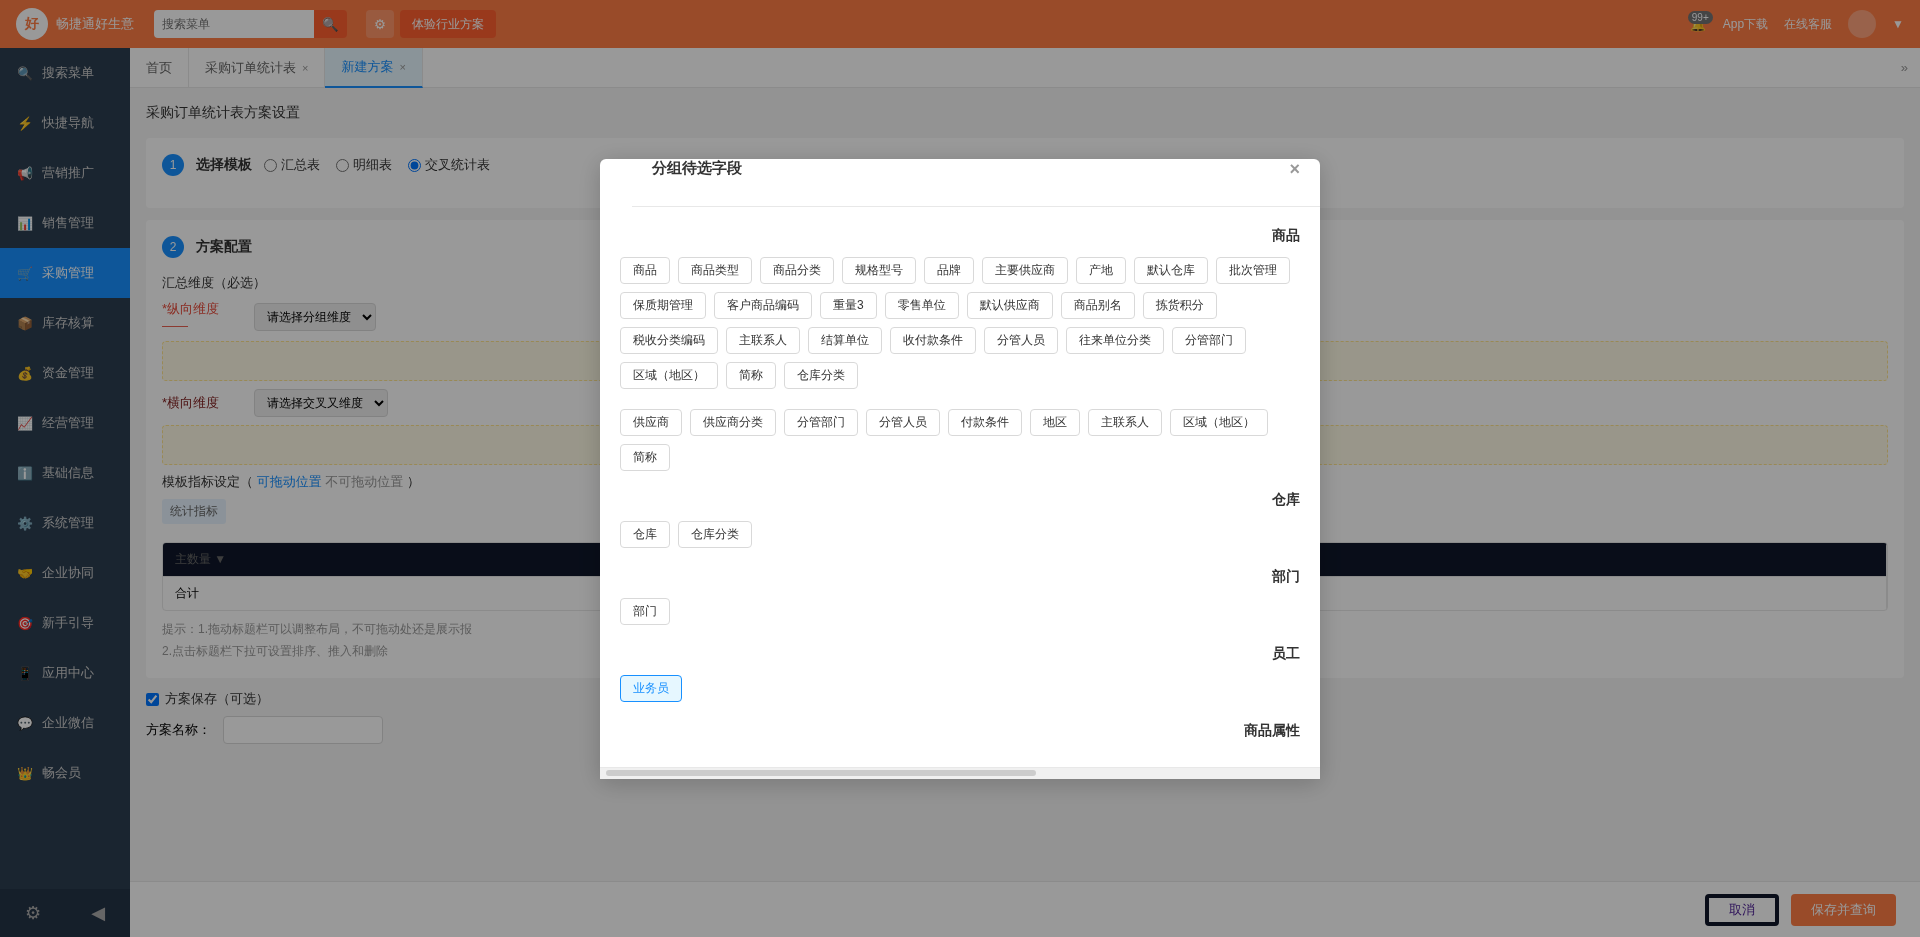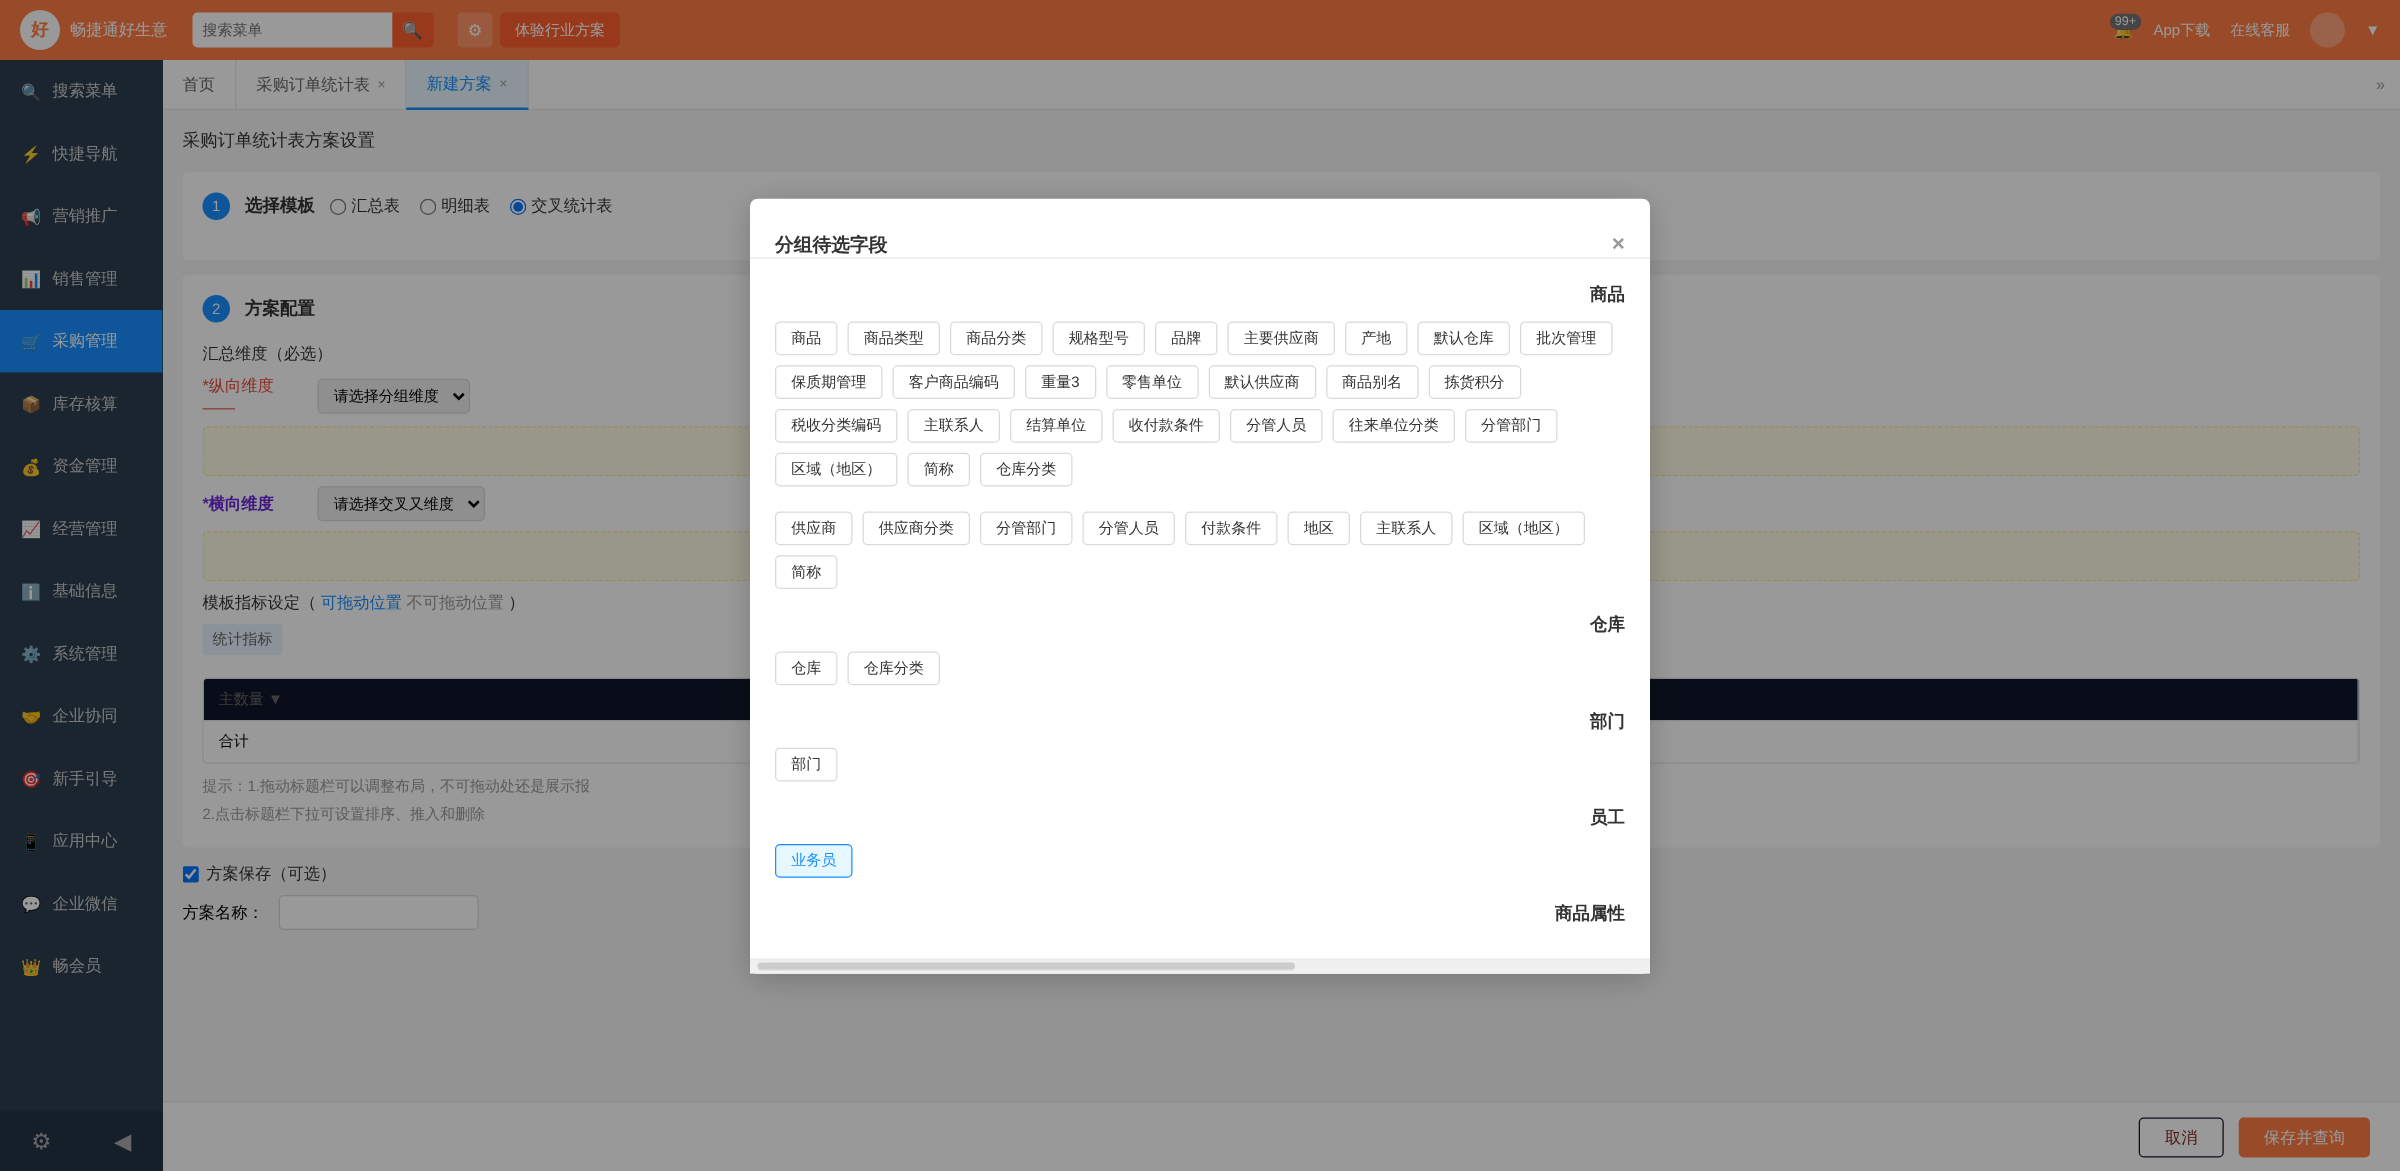--- a/index.html
+++ b/index.html
@@ -118,23 +118,24 @@
     }
 
     
     .modal {
       background: white; border-radius: 6px; width: 720px; max-height: 620px;
       display: flex; flex-direction: column; position: relative;
       box-shadow: 0 4px 24px rgba(0,0,0,0.2);
     }
     .modal-header {
       height: 48px; border-bottom: 1px solid #e8e8e8;
-      display: flex; align-items: flex-end; justify-content: space-between;
+      display: flex; align-items: flex-start; justify-content: space-between;
       padding: 0 20px; font-size: 15px; font-weight: 600; color: #333;
       flex-shrink: 0;
+      margin-left: 32px;
     }
     .modal-close {
       cursor: pointer; color: #999; font-size: 18px;
     }
     .modal-body {
       flex: 1; overflow-y: auto; padding: 20px;
     }
     .modal-body::-webkit-scrollbar { width: 6px; }
     .modal-body::-webkit-scrollbar-thumb { background: #ccc; border-radius: 3px; }
 
@@ -162,22 +163,22 @@
     }
 
     
     .bottom-bar {
       position: fixed; bottom: 0; right: 0; left: 130px;
       height: 56px; background: white; border-top: 1px solid #e8e8e8;
       display: flex; align-items: center; justify-content: flex-end;
       padding: 0 24px; gap: 12px; z-index: 150;
     }
     .btn-cancel {
-      height: 32px; padding: 0 20px; border: 1px solid #0f172a;
-      border-radius: 4px; background: white; cursor: pointer; font-size: 13px; color: #7f1d1d;
+      height: 32px; padding: 0 20px; border: 4px solid #0f172a;
+      border-radius: 4px; background: white; cursor: pointer; font-size: 13px; color: #4c1d95;
     }
     .btn-primary {
       height: 32px; padding: 0 20px; border: none;
       border-radius: 4px; background: #ff7d45; color: white; cursor: pointer; font-size: 13px;
     }
 
     
     .step-row { display: flex; align-items: center; gap: 12px; margin-bottom: 16px; }
     .step-num {
       width: 22px; height: 22px; border-radius: 50%; background: #1890ff;
@@ -332,21 +333,21 @@
     </div>
     <div style="font-size:13px; color:#333; margin-bottom:8px;">汇总维度（必选）</div>
     <div class="config-row">
       <span class="config-label" style="color:#e74c3c;">*纵向维度 ——</span>
       <select style="height:28px; border:1px solid #d9d9d9; border-radius:4px; padding:0 8px; font-size:12px;">
         <option>请选择分组维度</option>
       </select>
     </div>
     <div style="height:40px; background:#fffbe6; border:1px dashed #ffe58f; border-radius:4px; margin-bottom:8px;"></div>
     <div class="config-row">
-      <span class="config-label" style="color:#6d28d9;font-weight:bold;">*横向维度</span>
+      <span class="config-label" style="color:#7f1d1d;">*横向维度</span>
       <select style="height:28px; border:1px solid #d9d9d9; border-radius:4px; padding:0 8px; font-size:12px;">
         <option>请选择交叉又维度</option>
       </select>
     </div>
     <div style="height:40px; background:#fffbe6; border:1px dashed #ffe58f; border-radius:4px; margin-bottom:8px;"></div>
     <div style="font-size:13px; color:#333; margin-bottom:8px;">
       <span>模板指标设定（</span>
       <span style="color:#1890ff; cursor:pointer;">可拖动位置</span>
       <span>  </span>
       <span style="color:#999;">不可拖动位置</span>

